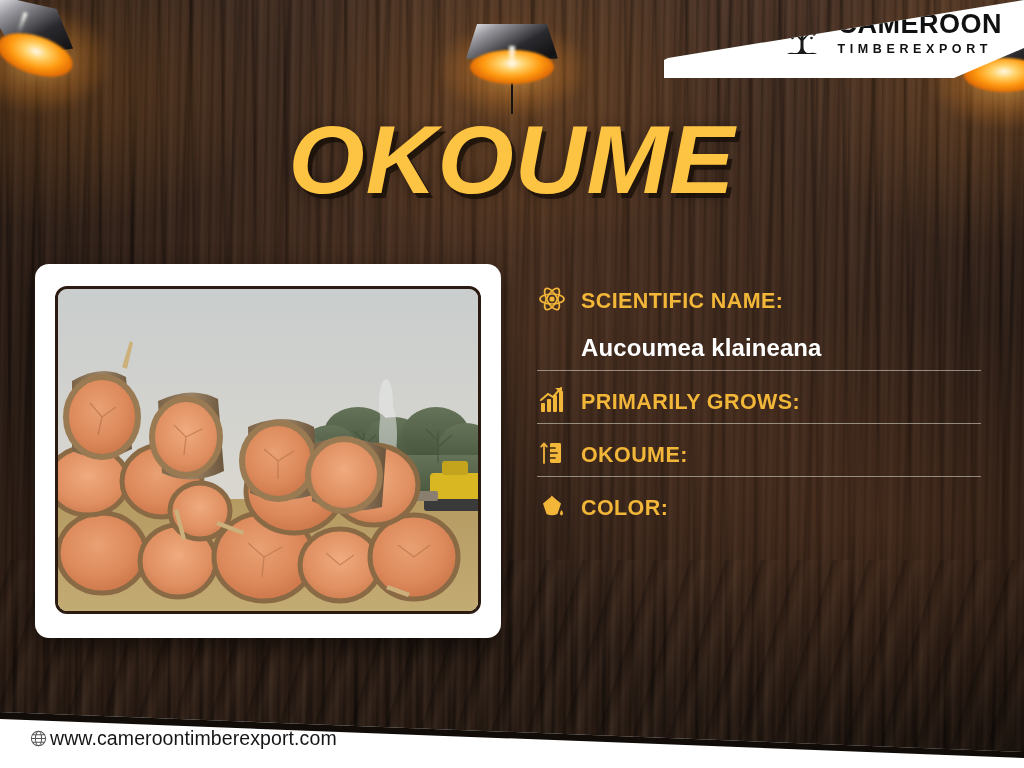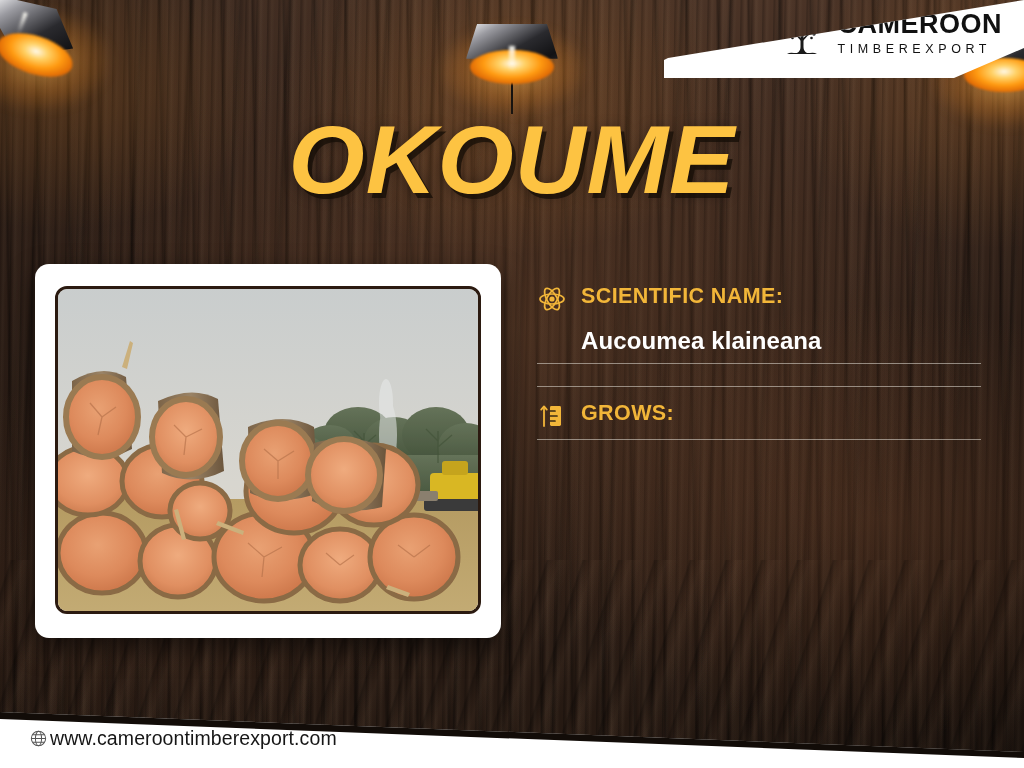--- a/index.html
+++ b/index.html
@@ -72,21 +72,21 @@
     background:#0c0805;
     clip-path: polygon(4px 62px, 360px 4px, 360px 53px, 292px 84px, 0px 84px, 0px 64px);
     z-index:-1;
   }
   .logo-wrap{
     position:absolute; right:22px; top:8px; display:flex; align-items:center; gap:10px;
   }
   .tree-icon{ width:52px; height:50px; display:block; }
   .logo-text{ display:flex; flex-direction:column; line-height:1; }
   .logo-main{ font-size:27px; font-weight:bold; letter-spacing:.5px; color:#111; }
-  .logo-sub{ font-size:12.5px; font-weight:normal; letter-spacing:4.6px; color:#111; margin-top:5px; }
+  .logo-sub{ font-size:12.5px; font-weight:bold; letter-spacing:4.6px; color:#111; margin-top:5px; }
 
   
   .lamp{ position:absolute; }
   .lamp .shade{
     position:absolute; width:100%; height:100%;
     background:linear-gradient(150deg,#f4f4f6 0%, #9a9aa0 18%, #2a2a2e 48%, #121214 72%, #3a3a3e 100%);
   }
   .lamp .glow{
     position:absolute; border-radius:50%;
     background:radial-gradient(ellipse at 50% 40%, #fff9e8 0%, #ffd166 22%, #ff9a11 48%, #e06a05 72%, rgba(150,60,0,.1) 100%);
@@ -144,28 +144,28 @@
     background:#b9b2a4;
   }
   .photo-svg{ display:block; width:100%; height:100%; }
 
   
   .info{
     position:absolute; left:537px; top:278px; width:444px;
   }
   .info-row{ position:relative; padding:6px 0 8px 0; }
   .info-row + .info-row{ border-top:1px solid rgba(226,222,214,.55); padding-top:14px; }
-  .row-head{ display:flex; align-items:flex-start; gap:14px; }
+  .row-head{ display:flex; align-items:flex-end; gap:14px; }
   .row-icon{ width:30px; height:30px; flex:0 0 30px; display:flex; align-items:center; justify-content:center; }
   .row-icon svg{ display:block; }
   .row-label{
     font-size:21.5px; font-weight:bold; letter-spacing:.4px; color:#f2b639;
   }
   .row-value{
-    margin-left:44px; margin-top:13px; font-size:24px; font-weight:bold;
+    margin-left:44px; margin-top:20px; font-size:24px; font-weight:bold;
     letter-spacing:.1px; color:#ffffff;
   }
 
   
   .footer{
     position:absolute; left:16px; bottom:0; width:1024px; height:60px;
     display:flex; align-items:center; gap:3px; padding-left:14px;
   }
   .globe-icon{ width:17px; height:17px; display:block; }
   .footer-url{ font-size:19.5px; color:#161616; letter-spacing:.1px; }
@@ -370,37 +370,60 @@
             <ellipse cx="14" cy="14" rx="12" ry="5" transform="rotate(60 14 14)"></ellipse>
             <ellipse cx="14" cy="14" rx="12" ry="5" transform="rotate(120 14 14)"></ellipse>
           </svg>
         </span>
         <span class="row-label">SCIENTIFIC NAME:</span>
       </div>
       <div class="row-value">Aucoumea klaineana</div>
     </div>
 
     <div class="info-row">
+      <div class="row-head">
+        <span class="row-icon">
+          <svg width="26" height="26" viewBox="0 0 26 26" fill="#f2b639">
+            <rect x="2" y="16" width="4" height="9" rx="1"></rect>
+            <rect x="8" y="12" width="4" height="13" rx="1"></rect>
+            <rect x="14" y="8" width="4" height="17" rx="1"></rect>
+            <rect x="20" y="4" width="4" height="21" rx="1"></rect>
+            <path d="M2 13 L9 7 L14 10 L22 1" stroke="#f2b639" stroke-width="2" fill="none" stroke-linecap="round"></path>
+            <path d="M16 1 L23 1 L23 7 Z"></path>
+          </svg>
+        </span>
+        <span class="row-label">PRIMARILY GROWS:</span>
+      </div>
     </div>
 
     <div class="info-row">
       <div class="row-head">
         <span class="row-icon">
           <svg width="26" height="26" viewBox="0 0 26 26" fill="none" stroke="#f2b639" stroke-width="1.8">
             <path d="M5 23 L5 4" stroke-linecap="round"></path>
             <path d="M2.2 6.6 L5 3.4 L7.8 6.6" stroke-linecap="round" stroke-linejoin="round"></path>
             <rect x="11" y="3" width="11" height="20" rx="1.4" fill="#f2b639" stroke="none"></rect>
             <path d="M11 8 h5 M11 13 h7 M11 18 h5" stroke="#3a2a14" stroke-width="1.7" stroke-linecap="round"></path>
           </svg>
         </span>
-        <span class="row-label">GROWS:</span>
+        <span class="row-label">OKOUME:</span>
       </div>
     </div>
 
     <div class="info-row">
+      <div class="row-head">
+        <span class="row-icon">
+          <svg width="27" height="27" viewBox="0 0 27 27" fill="#f2b639">
+            <path d="M4 10.5 L13 3 L22 10.5 L18.5 21 Q13 23.5 7.5 21 Z"></path>
+            <path d="M12 2.5 L14.6 4.6 L12.6 7 Z"></path>
+            <path d="M22.5 17 q3 4 0 5.6 q-3 -1.6 0 -5.6 z"></path>
+          </svg>
+        </span>
+        <span class="row-label">COLOR:</span>
+      </div>
     </div>
 
   </div>
 
   <div class="footer">
     <svg class="globe-icon" viewBox="0 0 20 20" fill="none" stroke="#555" stroke-width="1.2">
       <circle cx="10" cy="10" r="8.4"></circle>
       <ellipse cx="10" cy="10" rx="3.6" ry="8.4"></ellipse>
       <path d="M1.6 10 h16.8 M3 5.6 h14 M3 14.4 h14"></path>
     </svg>

